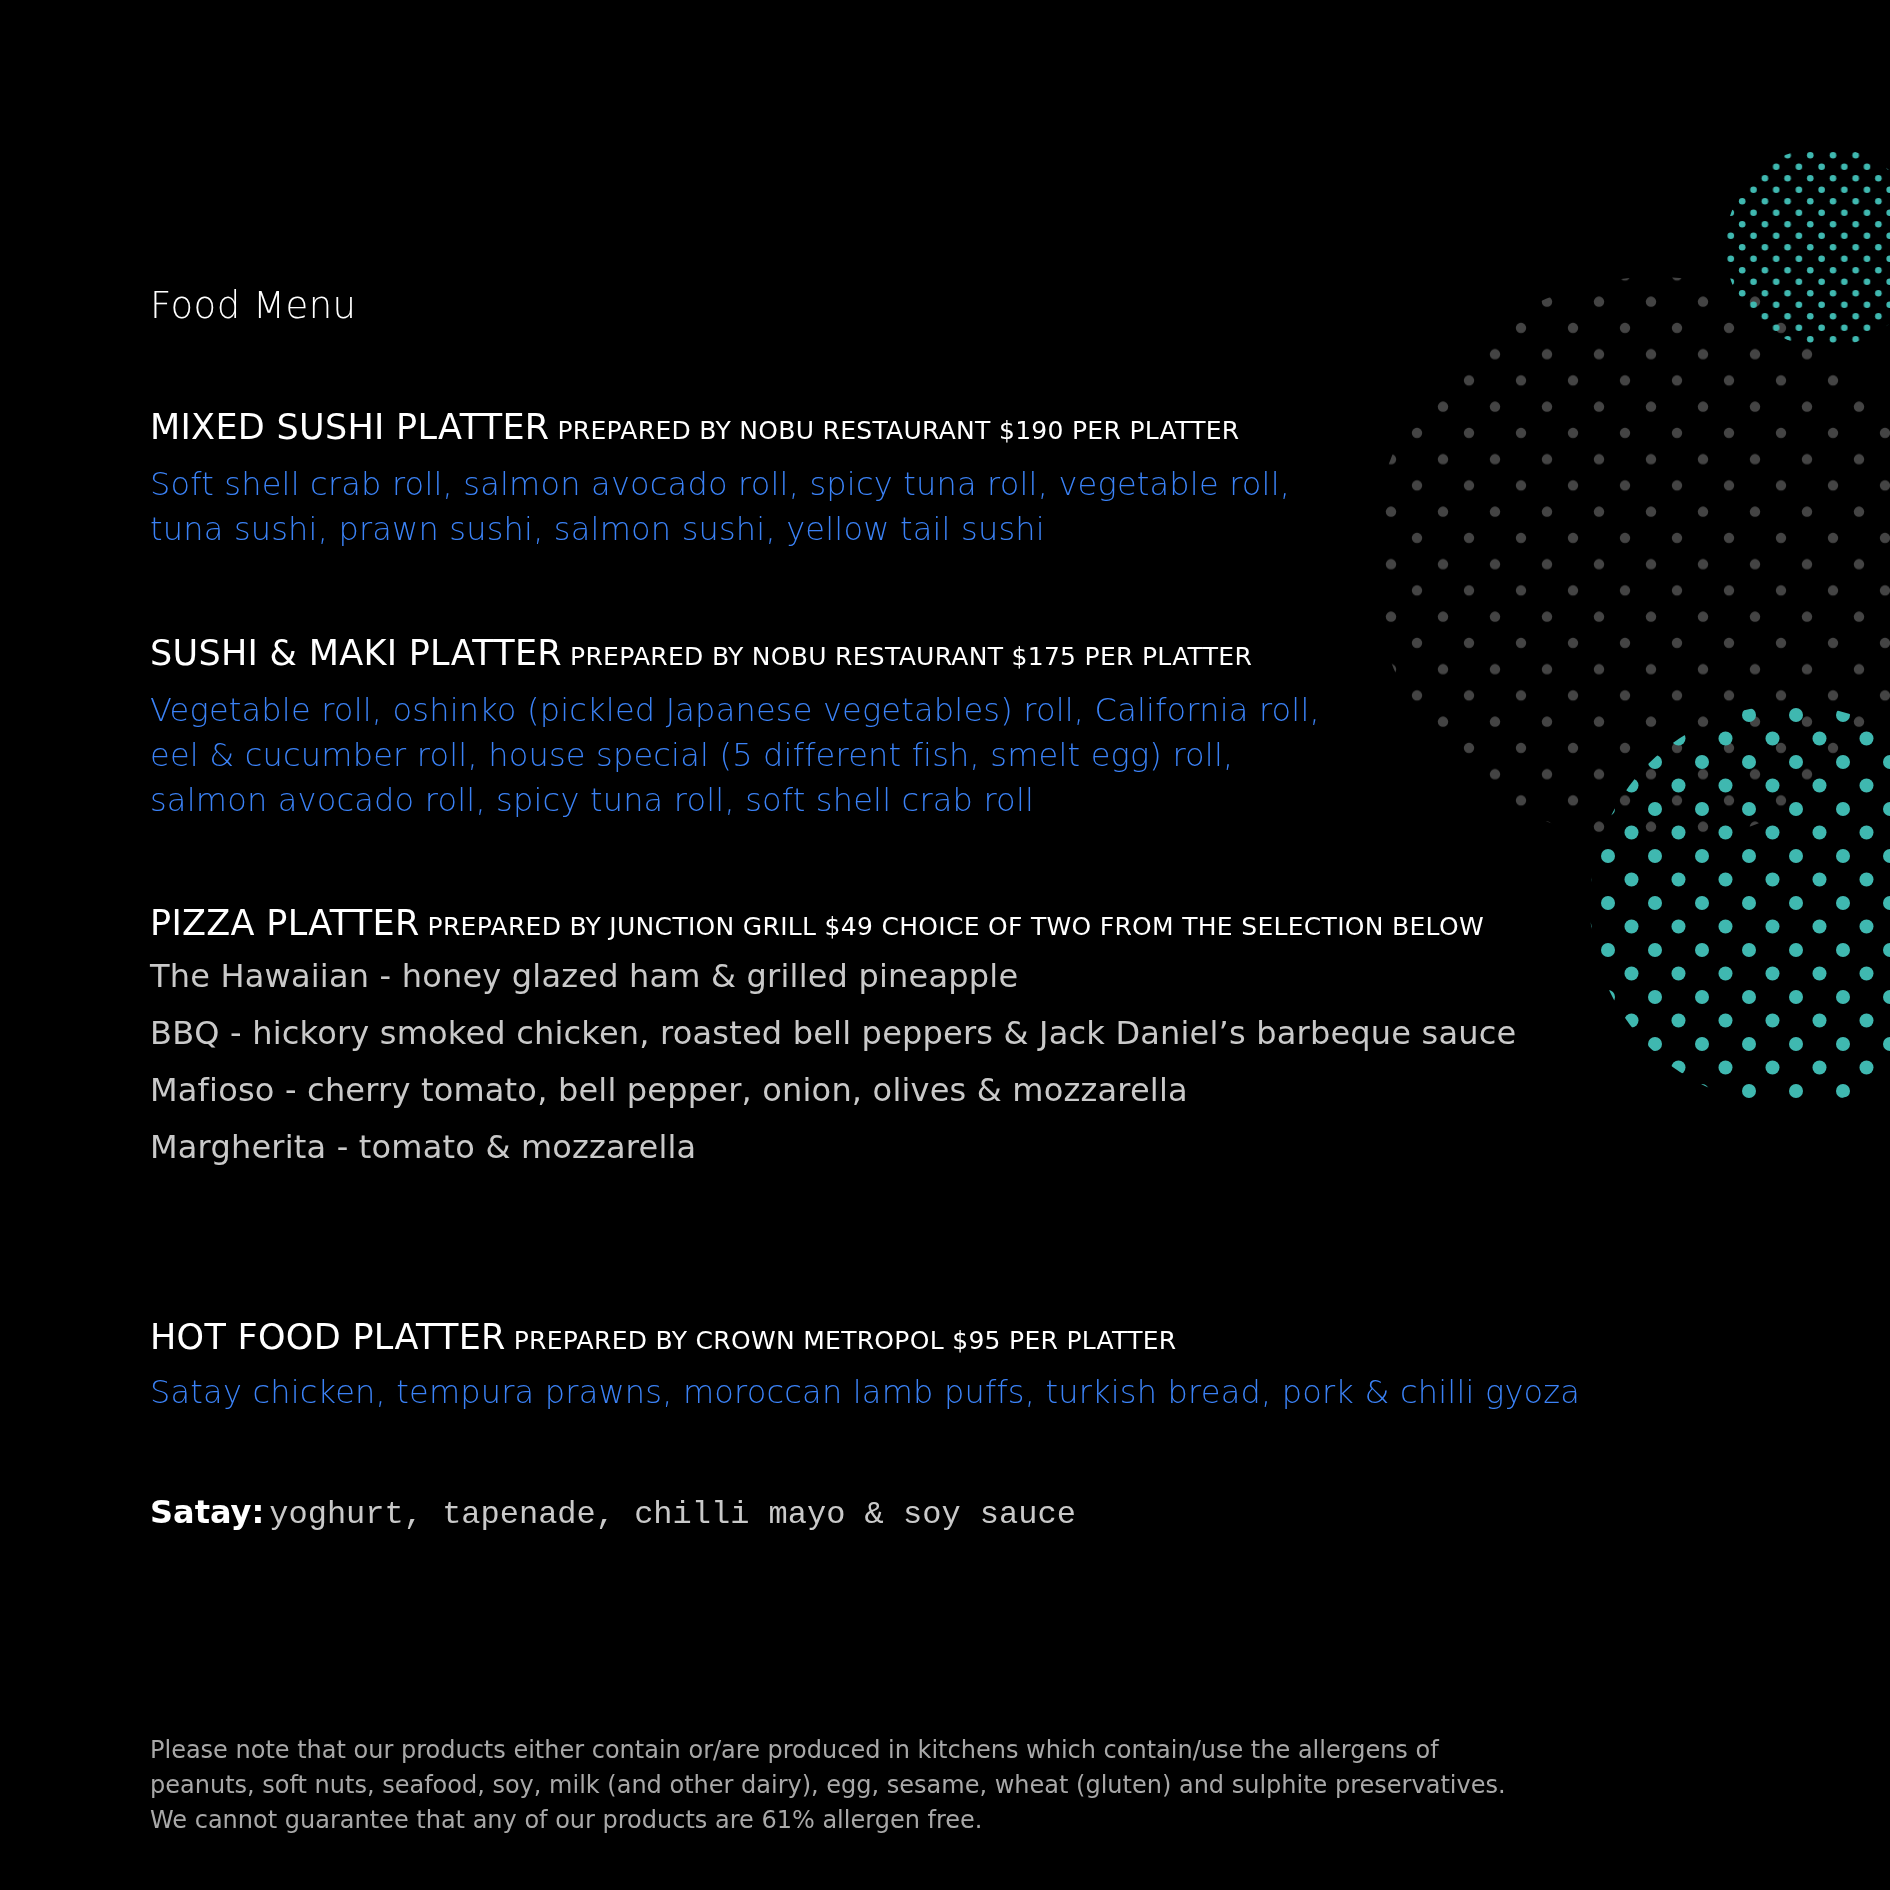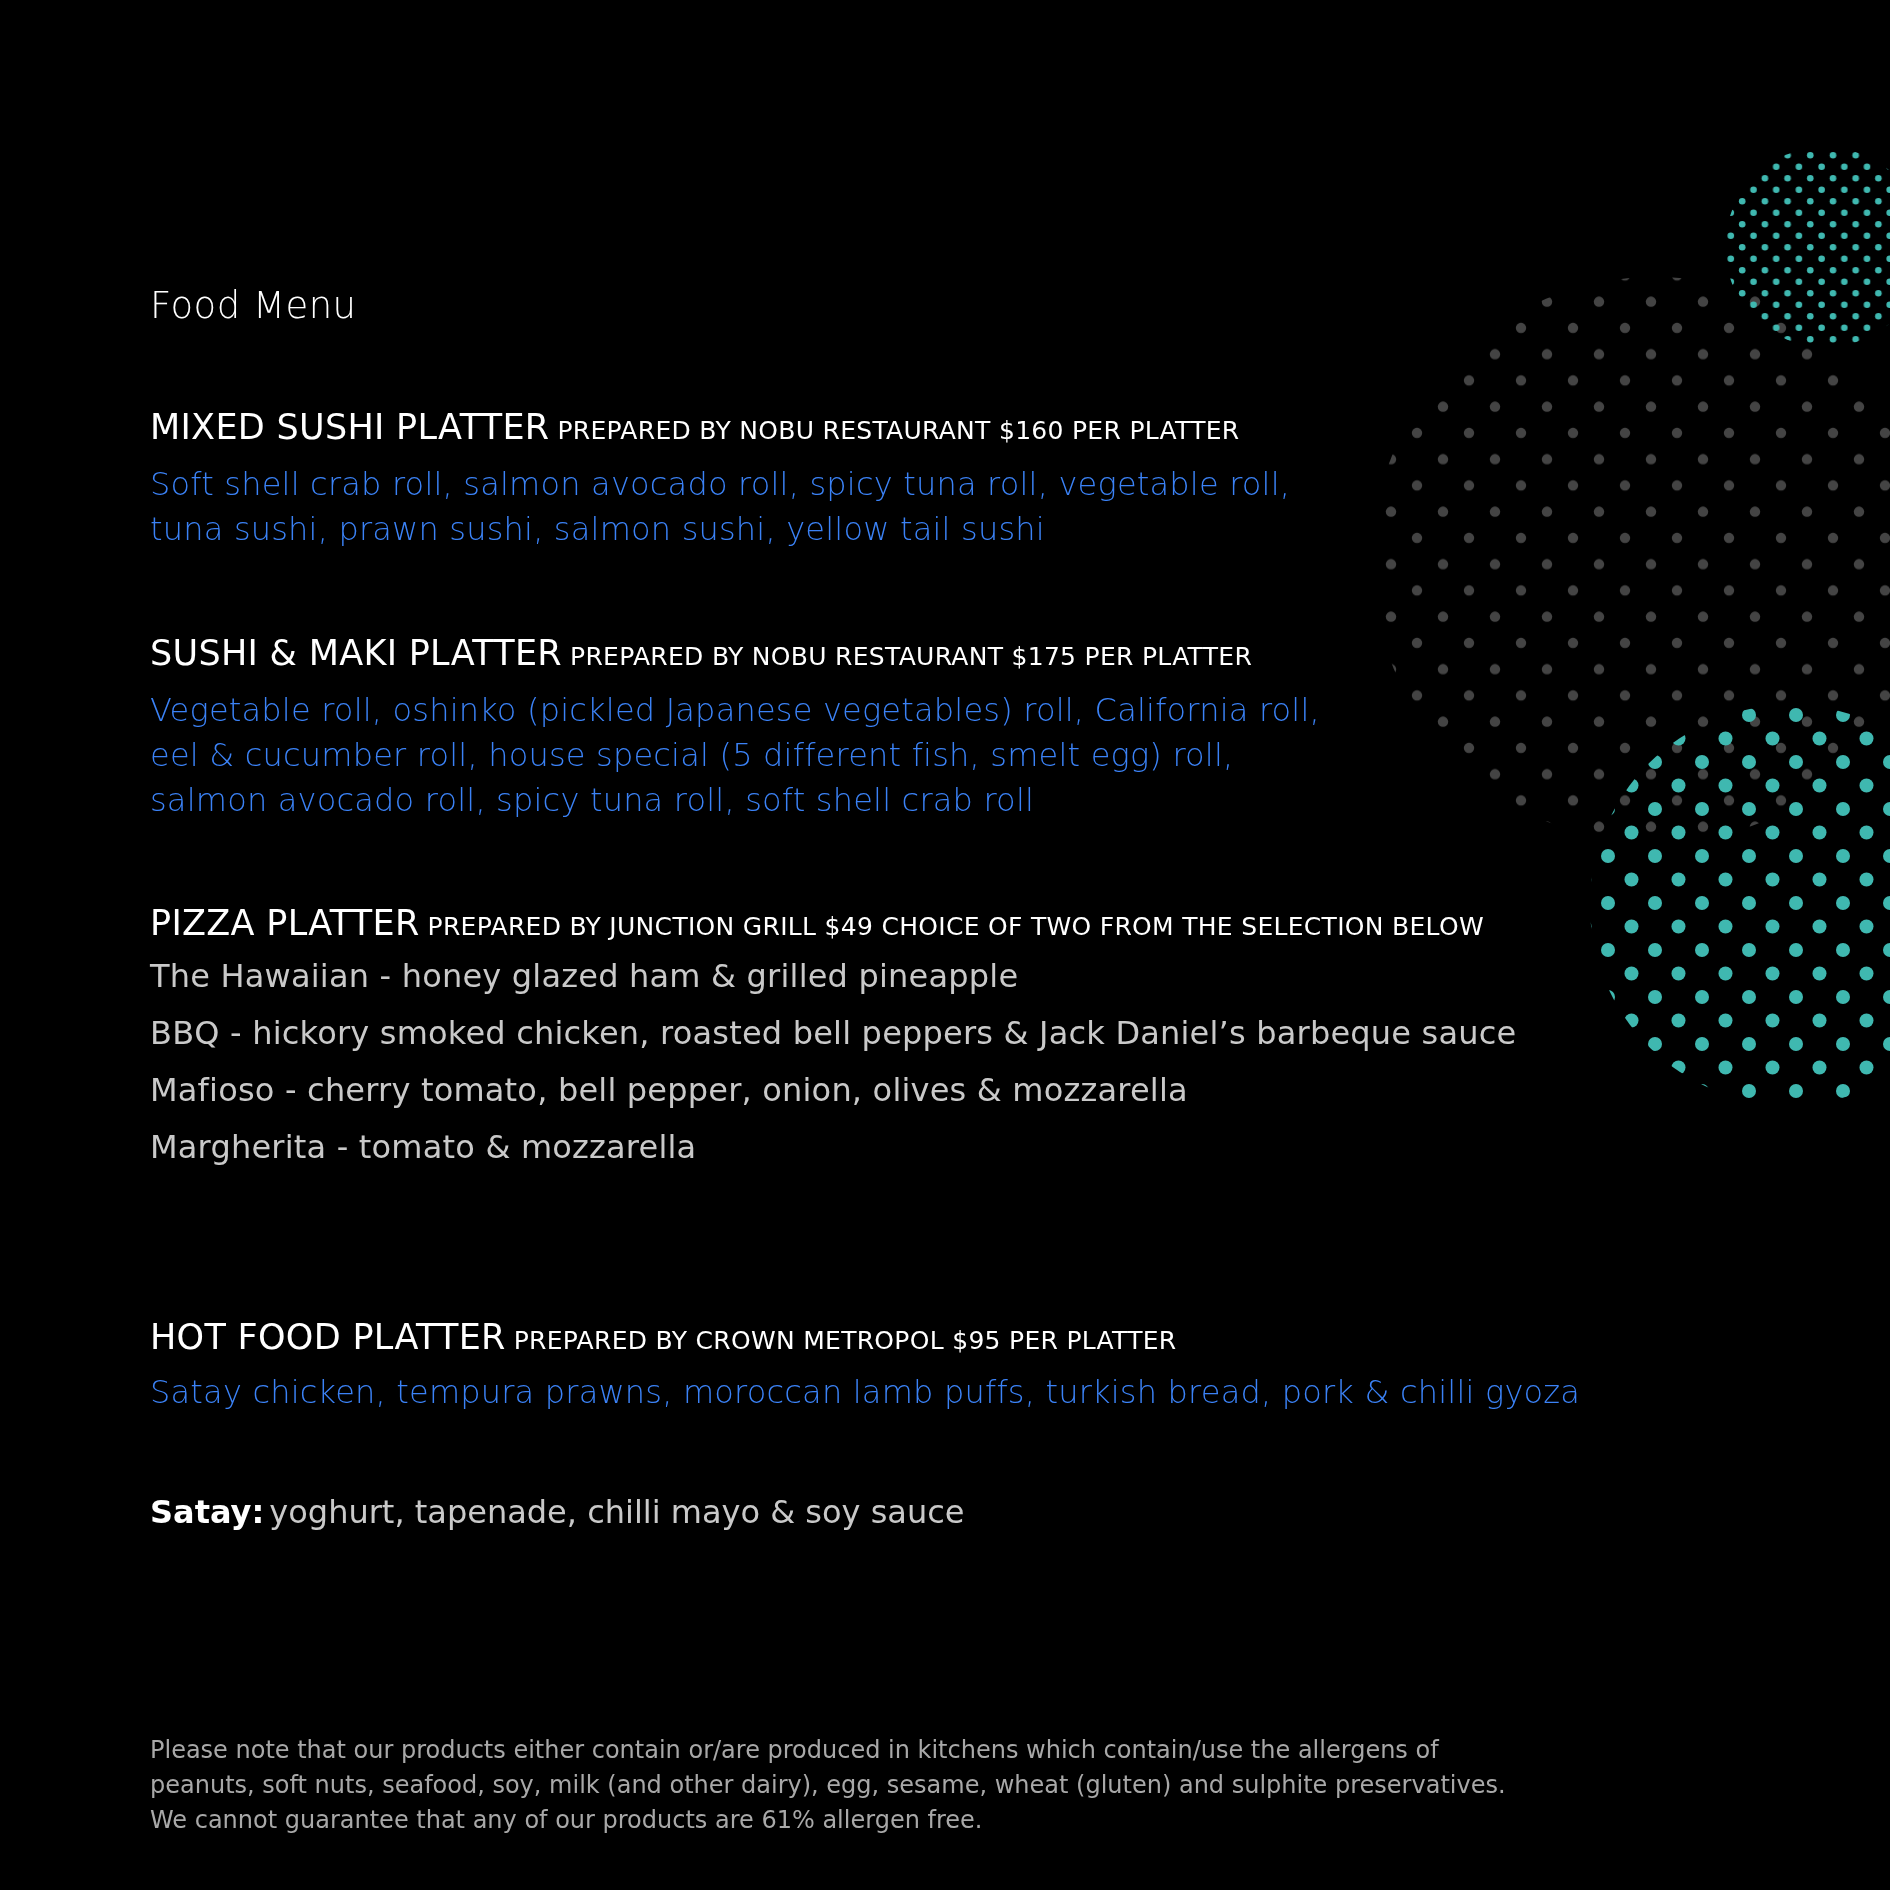--- a/index.html
+++ b/index.html
@@ -7,21 +7,21 @@
            font-family:"DejaVu Sans", sans-serif; color:#fff; }
     .decor { position:absolute; left:0; top:0; width:1890px; height:1890px; pointer-events:none; }
     .page { position:absolute; left:150px; top:0; width:1500px; }
     .title { position:absolute; top:284px; font-size:37px; font-weight:300; letter-spacing:0.5px; color:#fff; white-space:nowrap; }
     .section { position:absolute; left:0; white-space:nowrap; }
     .heading { font-size:35px; color:#fff; letter-spacing:0.3px; line-height:1; }
     .sub { font-size:25px; color:#fff; letter-spacing:0.3px; margin-left:8px; }
     .desc { font-size:32px; color:#3b82f6; font-weight:200; line-height:45px; letter-spacing:0.2px; }
     .pizza-item { font-size:32px; color:#c9c9c9; line-height:57px; letter-spacing:0.2px; }
     .dips-label { font-size:32px; color:#fff; font-weight:bold; }
-    .dips-text { font-size:32px; color:#c9c9c9; }
+    .dips-text { font-size:32px; color:#c9c9c9;font-family:Liberation Mono, monospace; }
     .note { position:absolute; top:1733px; font-size:24px; color:#a8a8a8; line-height:35px; width:1500px; }
   </style>
 </head>
 <body>
 
 <svg class="decor" viewBox="0 0 1890 1890" xmlns="http://www.w3.org/2000/svg">
   <defs>
     <pattern id="grayDots" x="0" y="0" width="52" height="52.5" patternUnits="userSpaceOnUse">
       <circle cx="13" cy="13" r="5.2" fill="#444"></circle>
       <circle cx="39" cy="39.25" r="5.2" fill="#444"></circle>
@@ -47,21 +47,21 @@
   <rect x="1360" y="240" width="530" height="640" fill="url(#grayDots)" clip-path="url(#grayClip)"></rect>
   <rect x="1720" y="145" width="170" height="210" fill="url(#tealSmall)" clip-path="url(#tealSmallClip)"></rect>
   <rect x="1585" y="700" width="305" height="410" fill="url(#tealLarge)" clip-path="url(#tealLargeClip)"></rect>
 </svg>
 
 <div class="page">
   <div class="title">Food Menu</div>
 
   <div class="section" style="top:410px;">
     <div style="height:42px;">
-      <span class="heading">MIXED SUSHI PLATTER</span><span class="sub">PREPARED BY NOBU RESTAURANT $160 PER PLATTER</span>
+      <span class="heading">MIXED SUSHI PLATTER</span><span class="sub">PREPARED BY NOBU RESTAURANT $190 PER PLATTER</span>
     </div>
     <div style="margin-top:10px;">
       <div class="desc">Soft shell crab roll, salmon avocado roll, spicy tuna roll, vegetable roll,</div>
       <div class="desc">tuna sushi, prawn sushi, salmon sushi, yellow tail sushi</div>
     </div>
   </div>
 
   <div class="section" style="top:636px;">
     <div style="height:42px;">
       <span class="heading">SUSHI &amp; MAKI PLATTER</span><span class="sub">PREPARED BY NOBU RESTAURANT $175 PER PLATTER</span>

